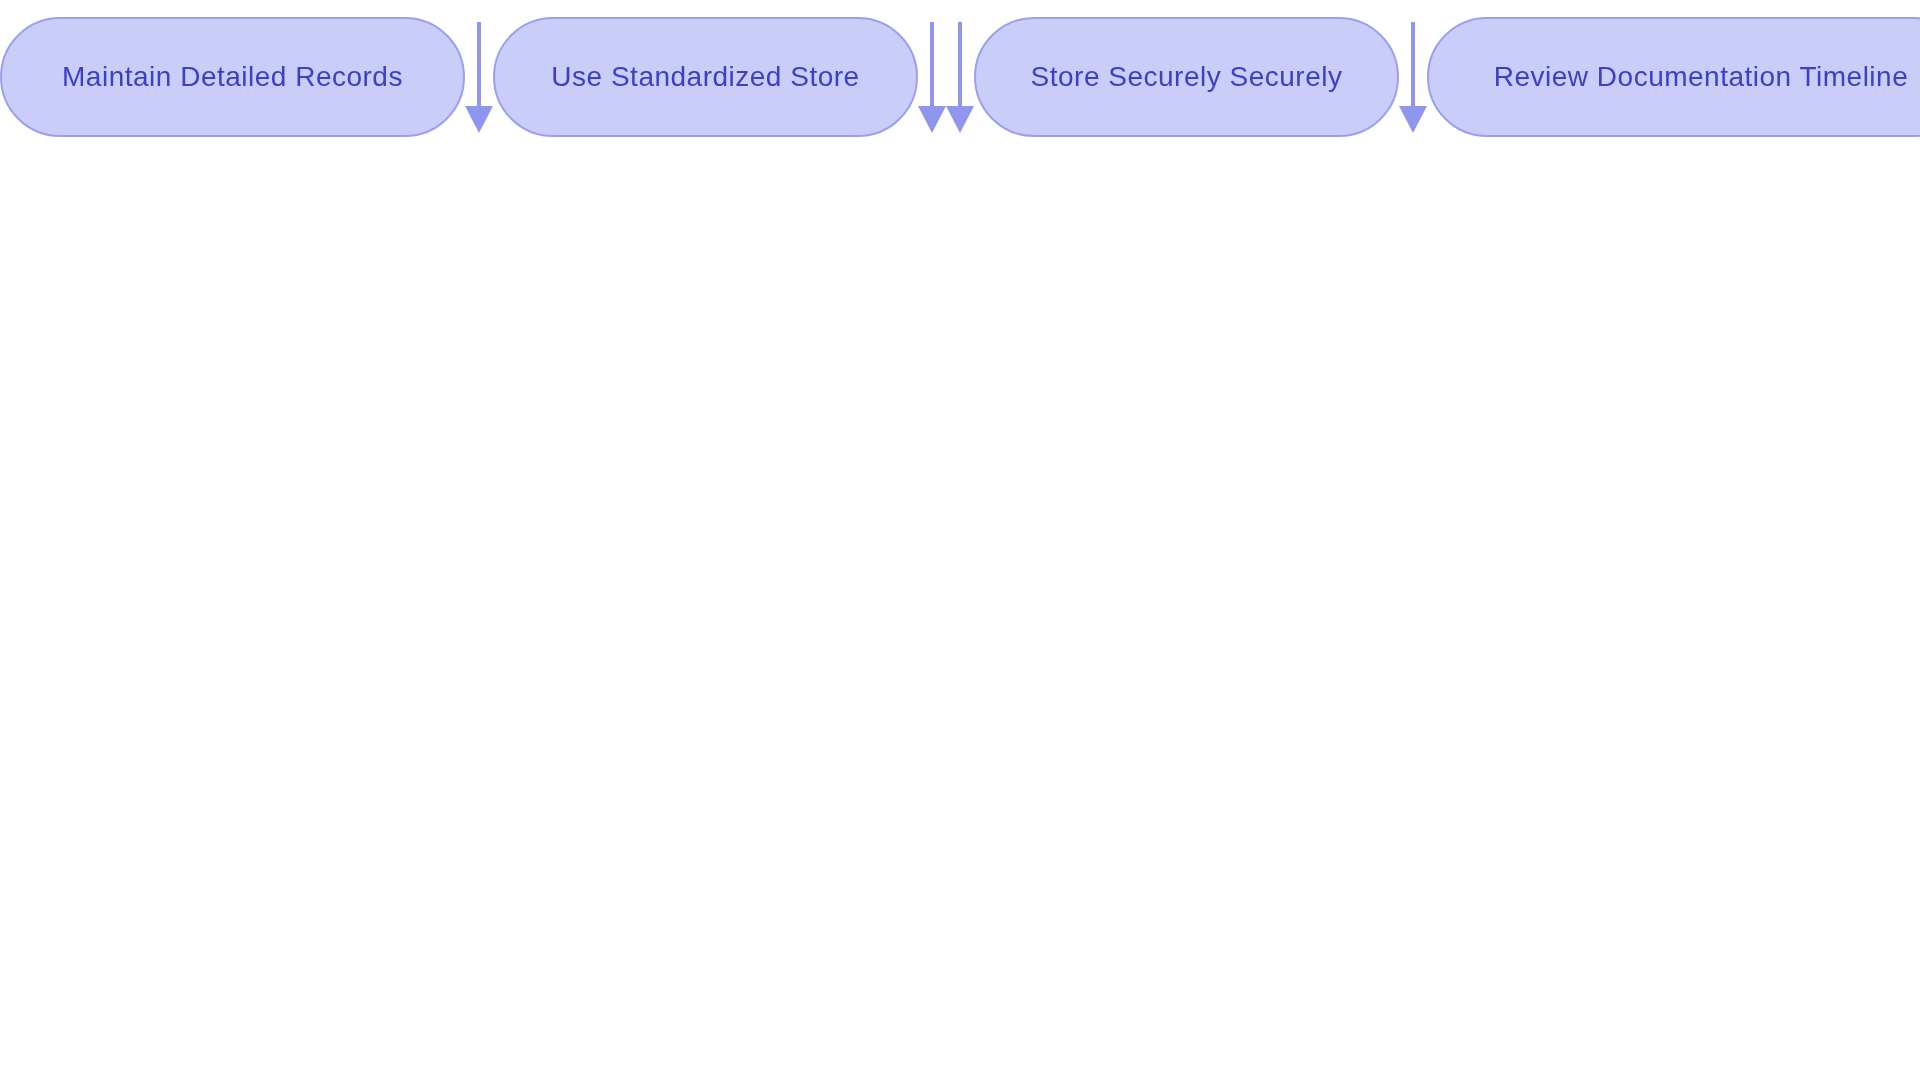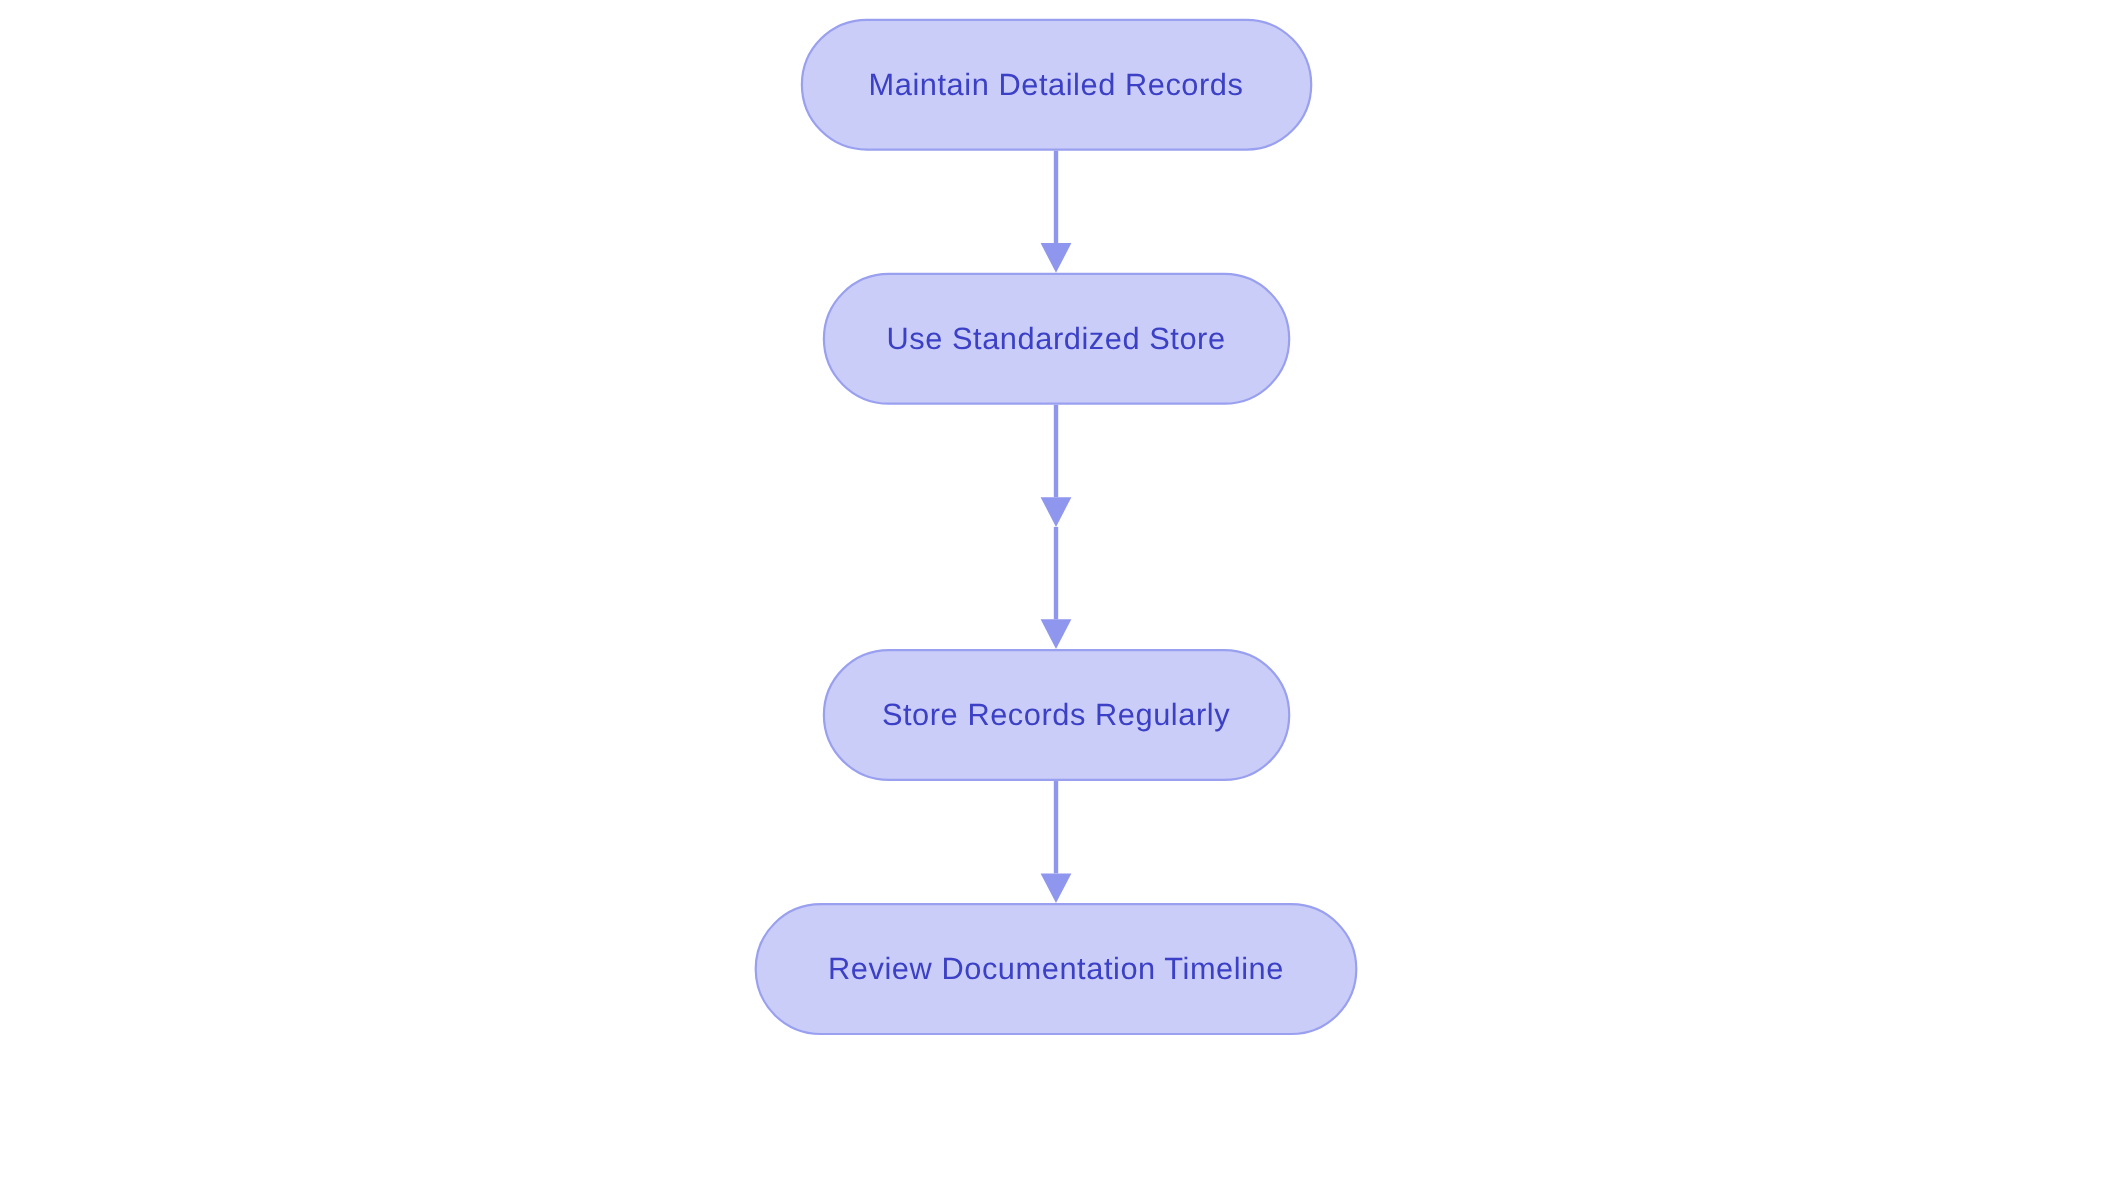--- a/index.html
+++ b/index.html
@@ -20,21 +20,20 @@
     height: 1083px;
     background: var(--background);
     overflow: hidden;
   }
   .flow {
     position: absolute;
     left: 0;
     top: 17px;
     width: 100%;
     display: flex;
-    flex-direction: column;
     align-items: center;
   }
   .node {
     height: 120px;
     border-radius: 61px;
     background: var(--node-fill);
     border: 2px solid var(--node-border);
     display: flex;
     align-items: center;
     justify-content: center;
@@ -97,21 +96,21 @@
       <div class="arrow-head"></div>
     </div>
 
 
     <div class="arrow">
       <div class="arrow-line"></div>
       <div class="arrow-head"></div>
     </div>
 
     <div class="node n4">
-      <span class="node-label">Store Records Regularly</span>
+      <span class="node-label">Store Securely Securely</span>
     </div>
 
     <div class="arrow">
       <div class="arrow-line"></div>
       <div class="arrow-head"></div>
     </div>
 
     <div class="node n5">
       <span class="node-label">Review Documentation Timeline</span>
     </div>

